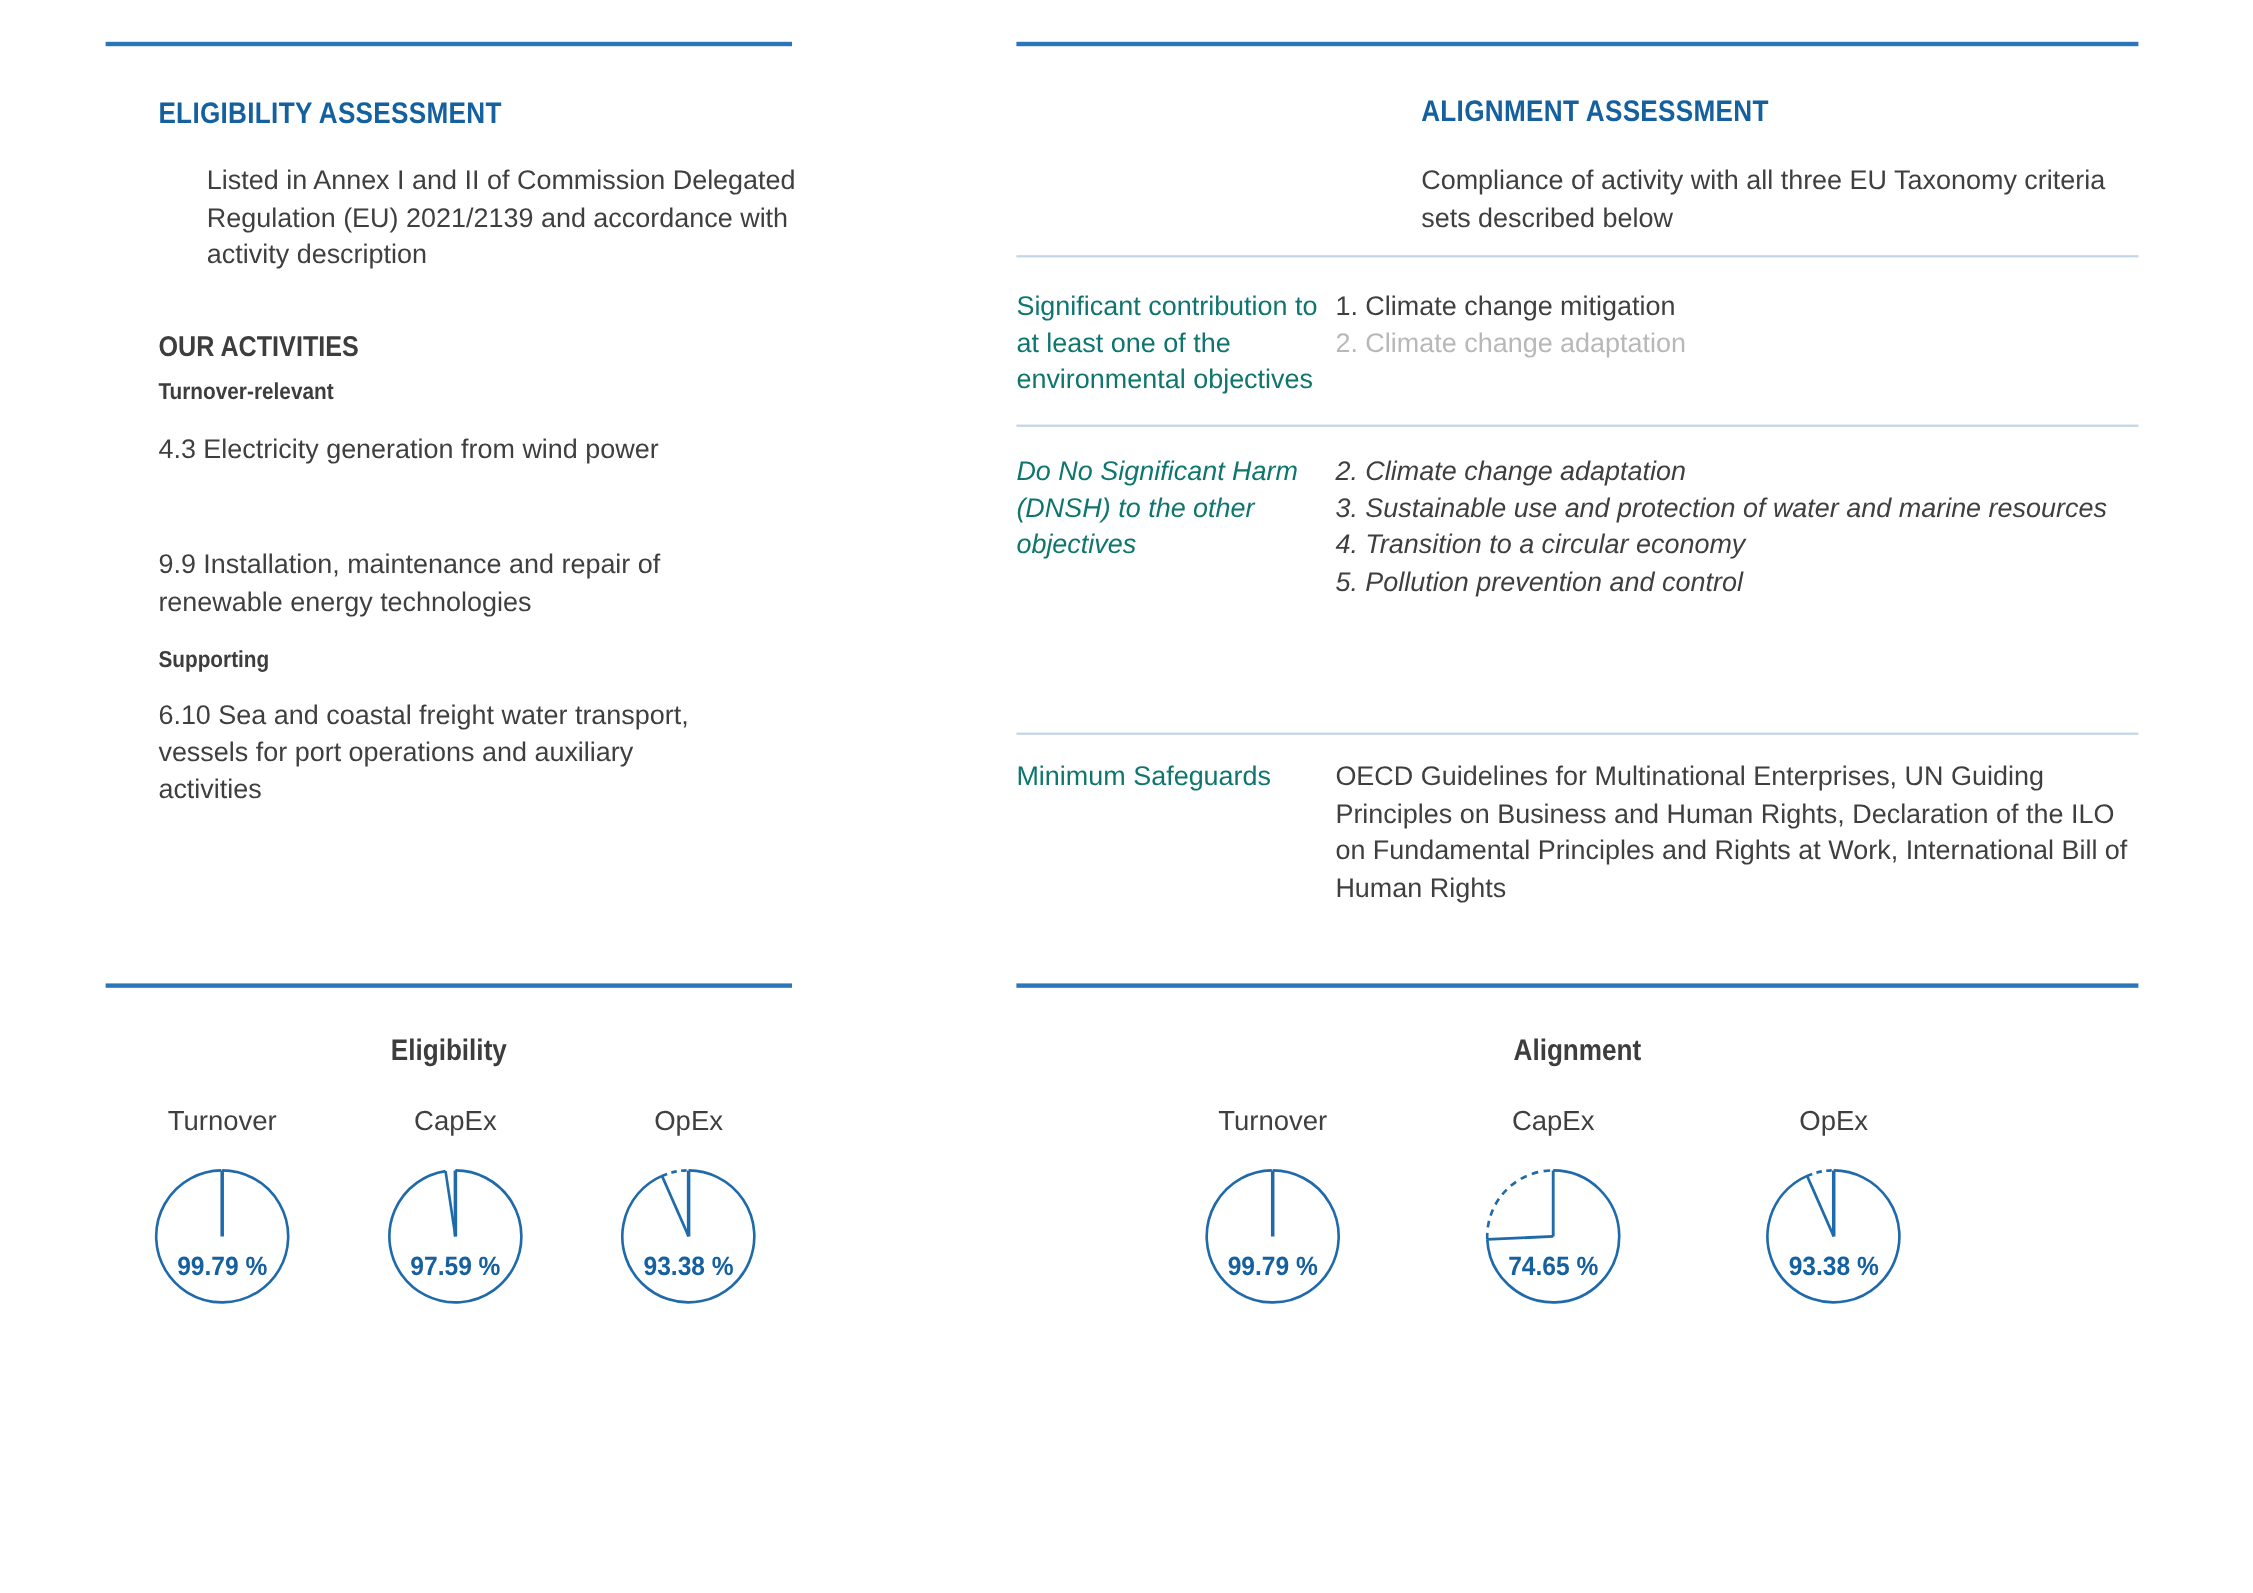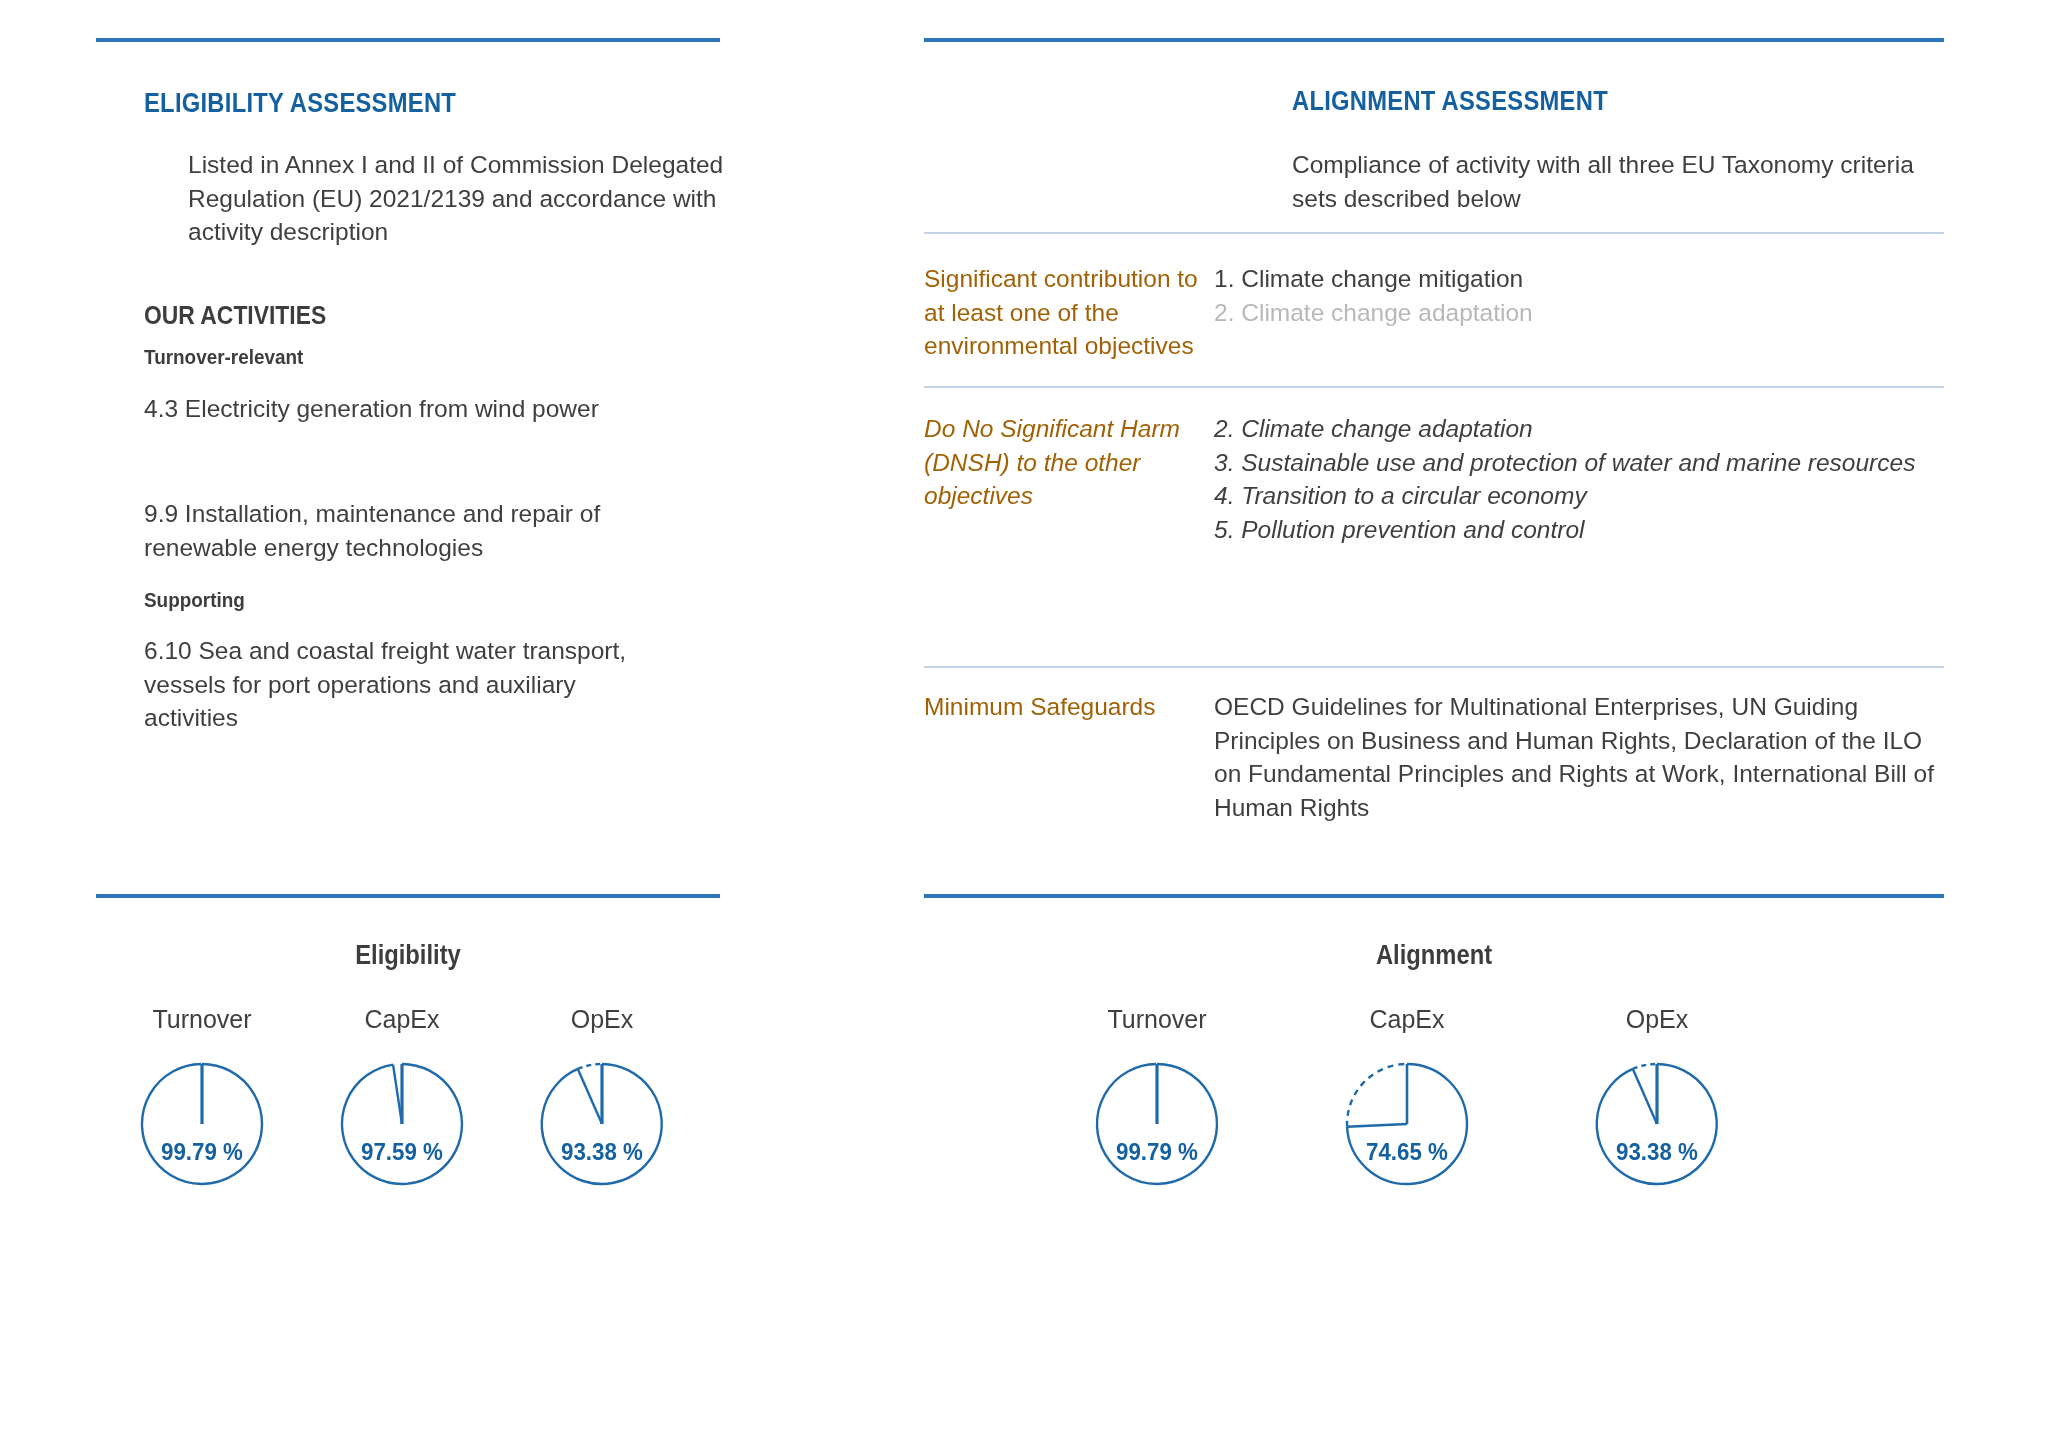--- a/index.html
+++ b/index.html
@@ -77,21 +77,21 @@
   }
 
   
   .crit-row {
     display: flex;
     width: 100%;
   }
   .crit-label {
     width: 290px;
     flex: 0 0 290px;
-    color: #a16207;
+    color: #0f766e;
     font-size: 24.5px;
     line-height: 1.37;
     padding-right: 12px;
     box-sizing: border-box;
   }
   .crit-values {
     flex: 1 1 auto;
     font-size: 24.5px;
     line-height: 1.37;
     color: #3f3f3f;
@@ -101,21 +101,21 @@
   
   .chart-block-title {
     text-align: center;
     font-weight: bold;
     font-size: 27px;
     color: #3d3d3d;
     transform: scaleX(0.88);
   }
   .donut-row {
     display: flex;
-    justify-content: flex-start;
+    justify-content: space-between;
   }
   .donut-cell {
     text-align: center;
   }
   .donut-label {
     font-size: 25px;
     color: #3f3f3f;
     margin-bottom: 26px;
   }
   .donut-wrap {

